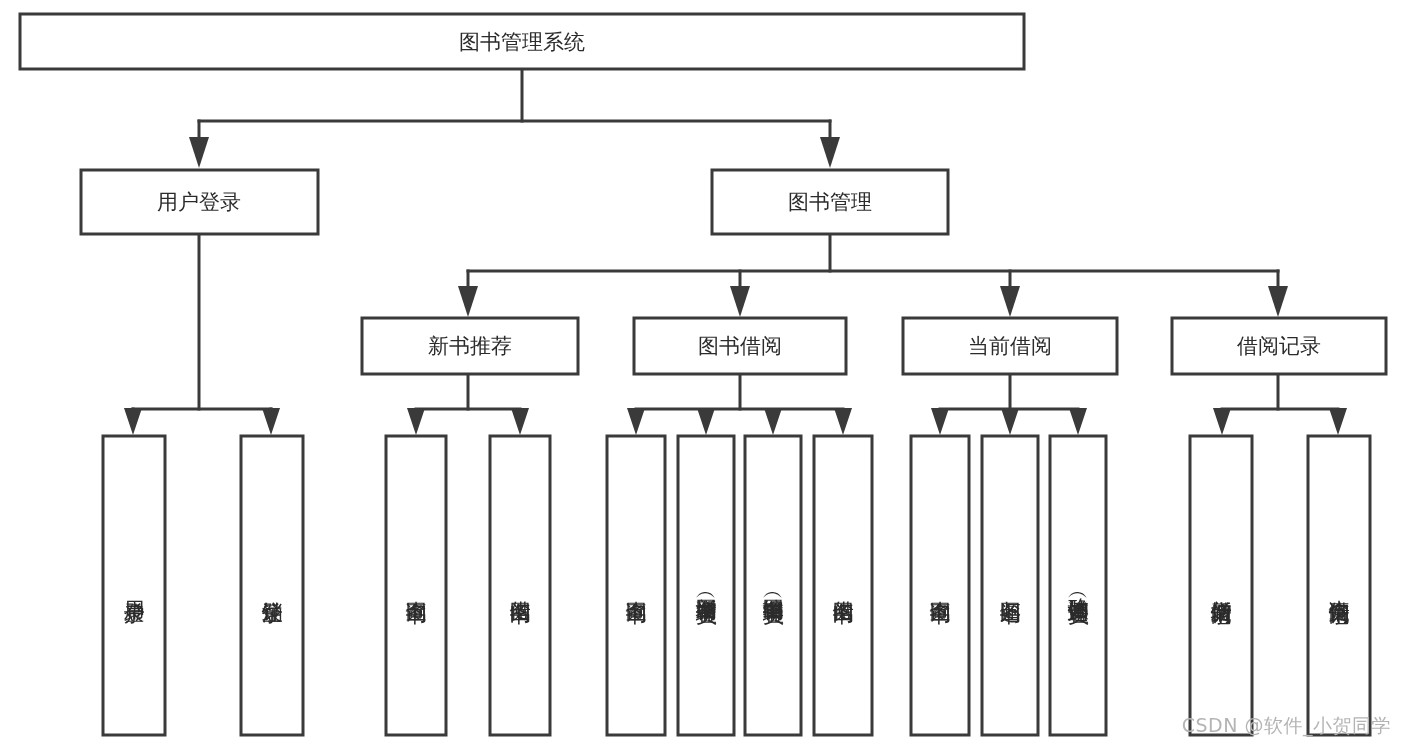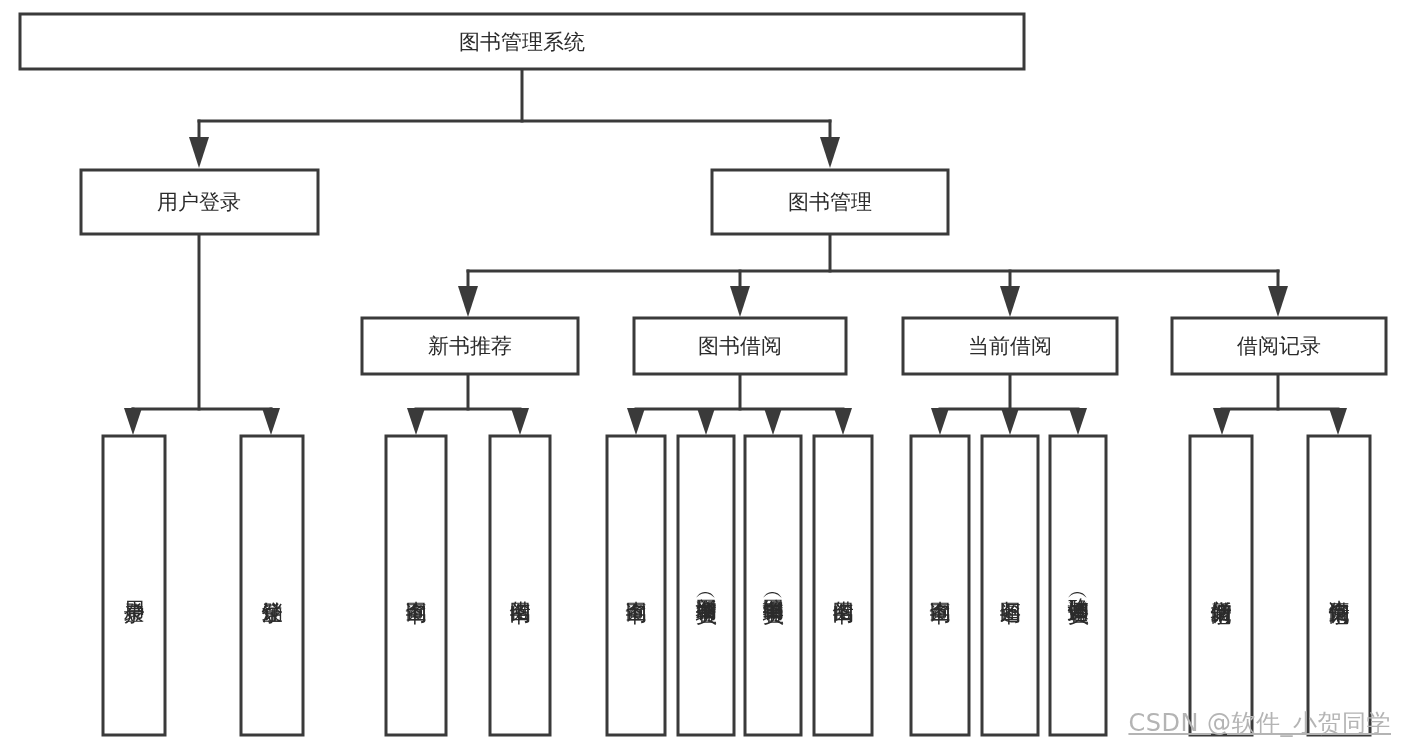--- a/index.html
+++ b/index.html
@@ -71,26 +71,25 @@
     position: absolute;
     display: block;
     box-sizing: border-box;
     pointer-events: none;
   }
   .watermark {
     position: absolute;
     right: 14px;
     bottom: 8px;
     font-family: "DejaVu Sans", "Liberation Sans", sans-serif;
-    font-size: 24px;
+    font-size: 19px;
     color: #b4b4b4;
     letter-spacing: 0.5px;
     white-space: nowrap;
     user-select: none;
-    text-decoration: underline;
   }
 </style>
 </head>
 <body>
 
 <div id="diagram-root">
 
   <svg class="diagram-svg" viewBox="0 0 1405 747" xmlns="http://www.w3.org/2000/svg">
 
     <g>

